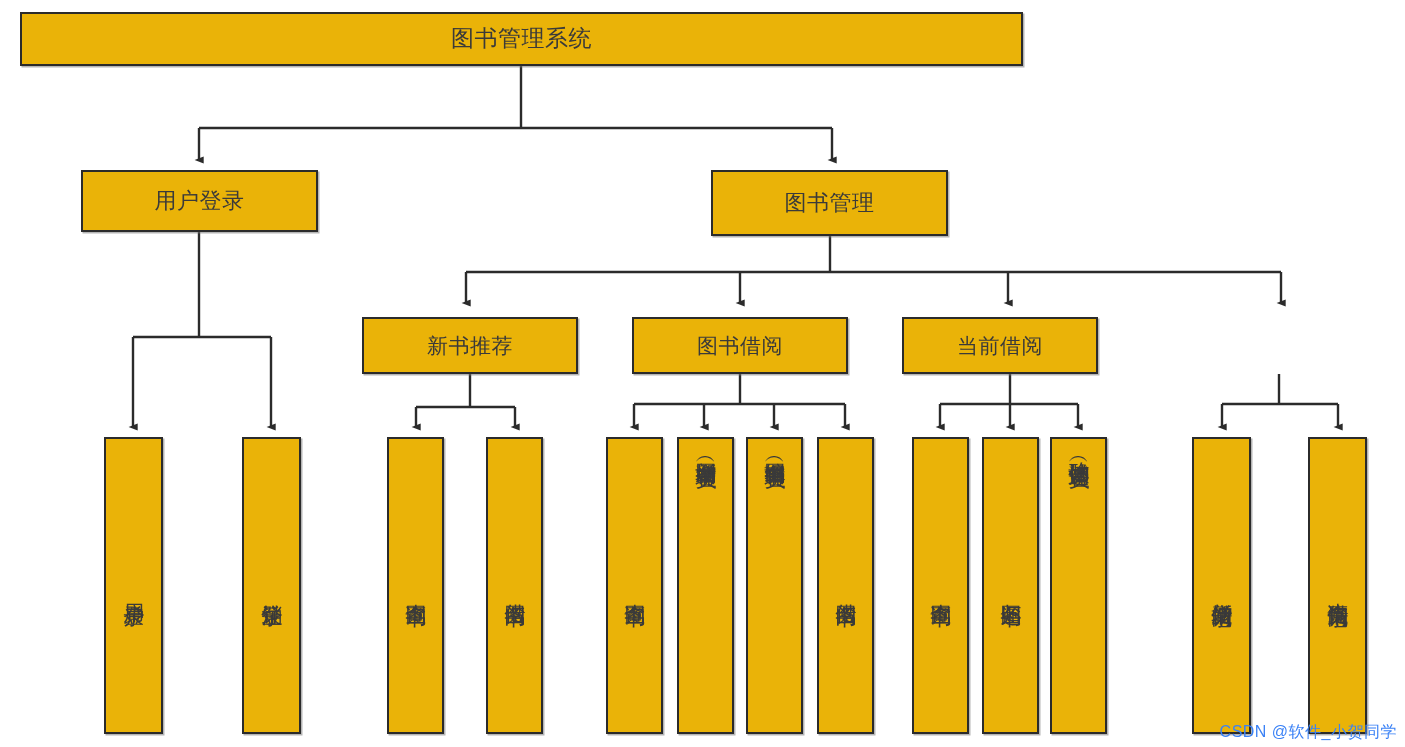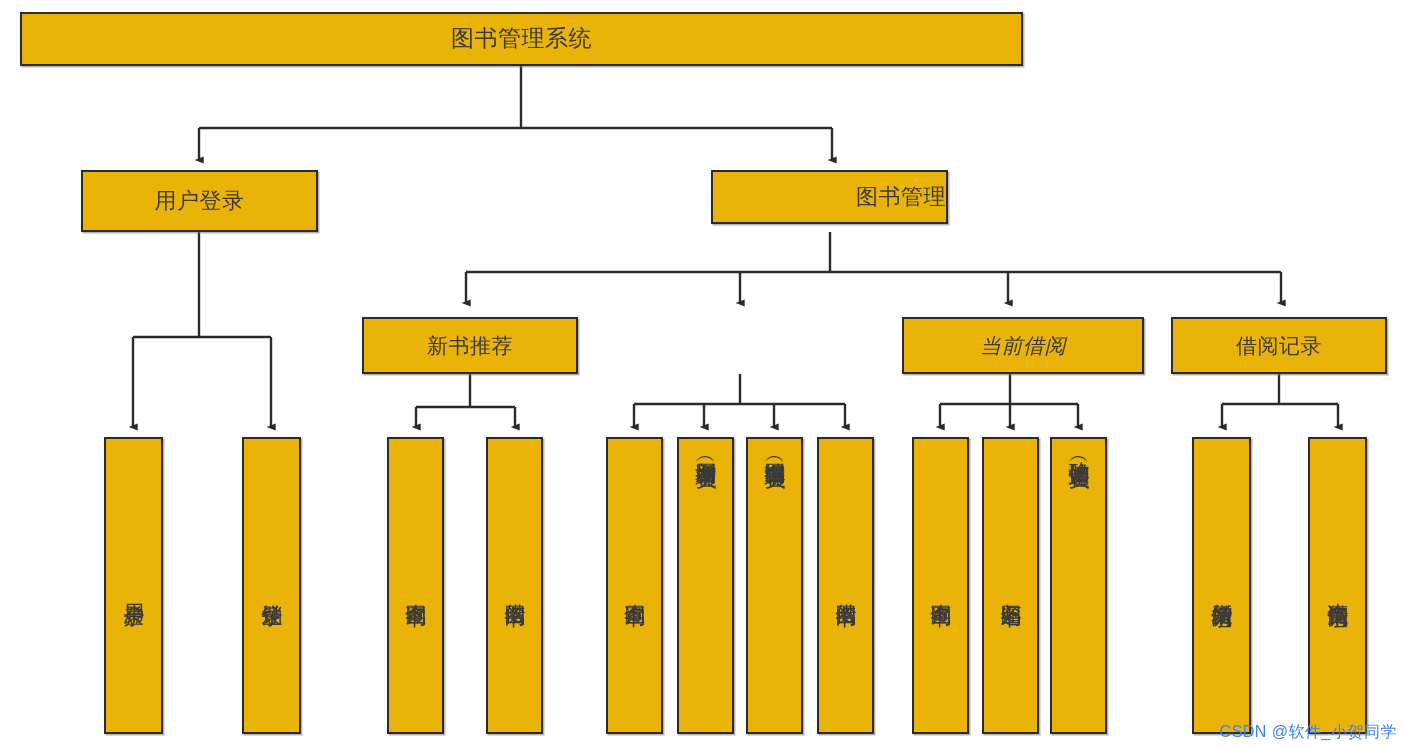--- a/index.html
+++ b/index.html
@@ -132,36 +132,36 @@
   </svg>
 
   <div class="node-box lvl1" style="left:20px; top:12px; width:1003px; height:54px;">
     <span class="node-label-h">图书管理系统</span>
   </div>
 
   <div class="node-box lvl2" style="left:81px; top:170px; width:237px; height:62px;">
     <span class="node-label-h">用户登录</span>
   </div>
 
-  <div class="node-box lvl2" style="left:711px; top:170px; width:237px; height:54px;justify-content:flex-end;">
+  <div class="node-box lvl2" style="left:711px; top:170px; width:237px; height:66px;">
     <span class="node-label-h">图书管理</span>
   </div>
 
   <div class="node-box lvl3" style="left:362px; top:317px; width:216px; height:57px;">
     <span class="node-label-h">新书推荐</span>
   </div>
 
-
-  <div class="node-box lvl3" style="left:902px; top:317px; width:242px; height:57px;font-style:italic;">
+  <div class="node-box lvl3" style="left:632px; top:317px; width:216px; height:57px;">
+    <span class="node-label-h">图书借阅</span>
+  </div>
+
+  <div class="node-box lvl3" style="left:902px; top:317px; width:196px; height:57px;">
     <span class="node-label-h">当前借阅</span>
   </div>
 
-  <div class="node-box lvl3" style="left:1171px; top:317px; width:216px; height:57px;">
-    <span class="node-label-h">借阅记录</span>
-  </div>
 
   <div class="node-box leaf center-v" style="left:104px; top:437px; width:59px; height:297px;">
     <span class="node-label-v">用户登录</span>
   </div>
 
   <div class="node-box leaf center-v" style="left:242px; top:437px; width:59px; height:297px;">
     <span class="node-label-v">注销登录</span>
   </div>
 
   <div class="node-box leaf center-v" style="left:387px; top:437px; width:57px; height:297px;">

